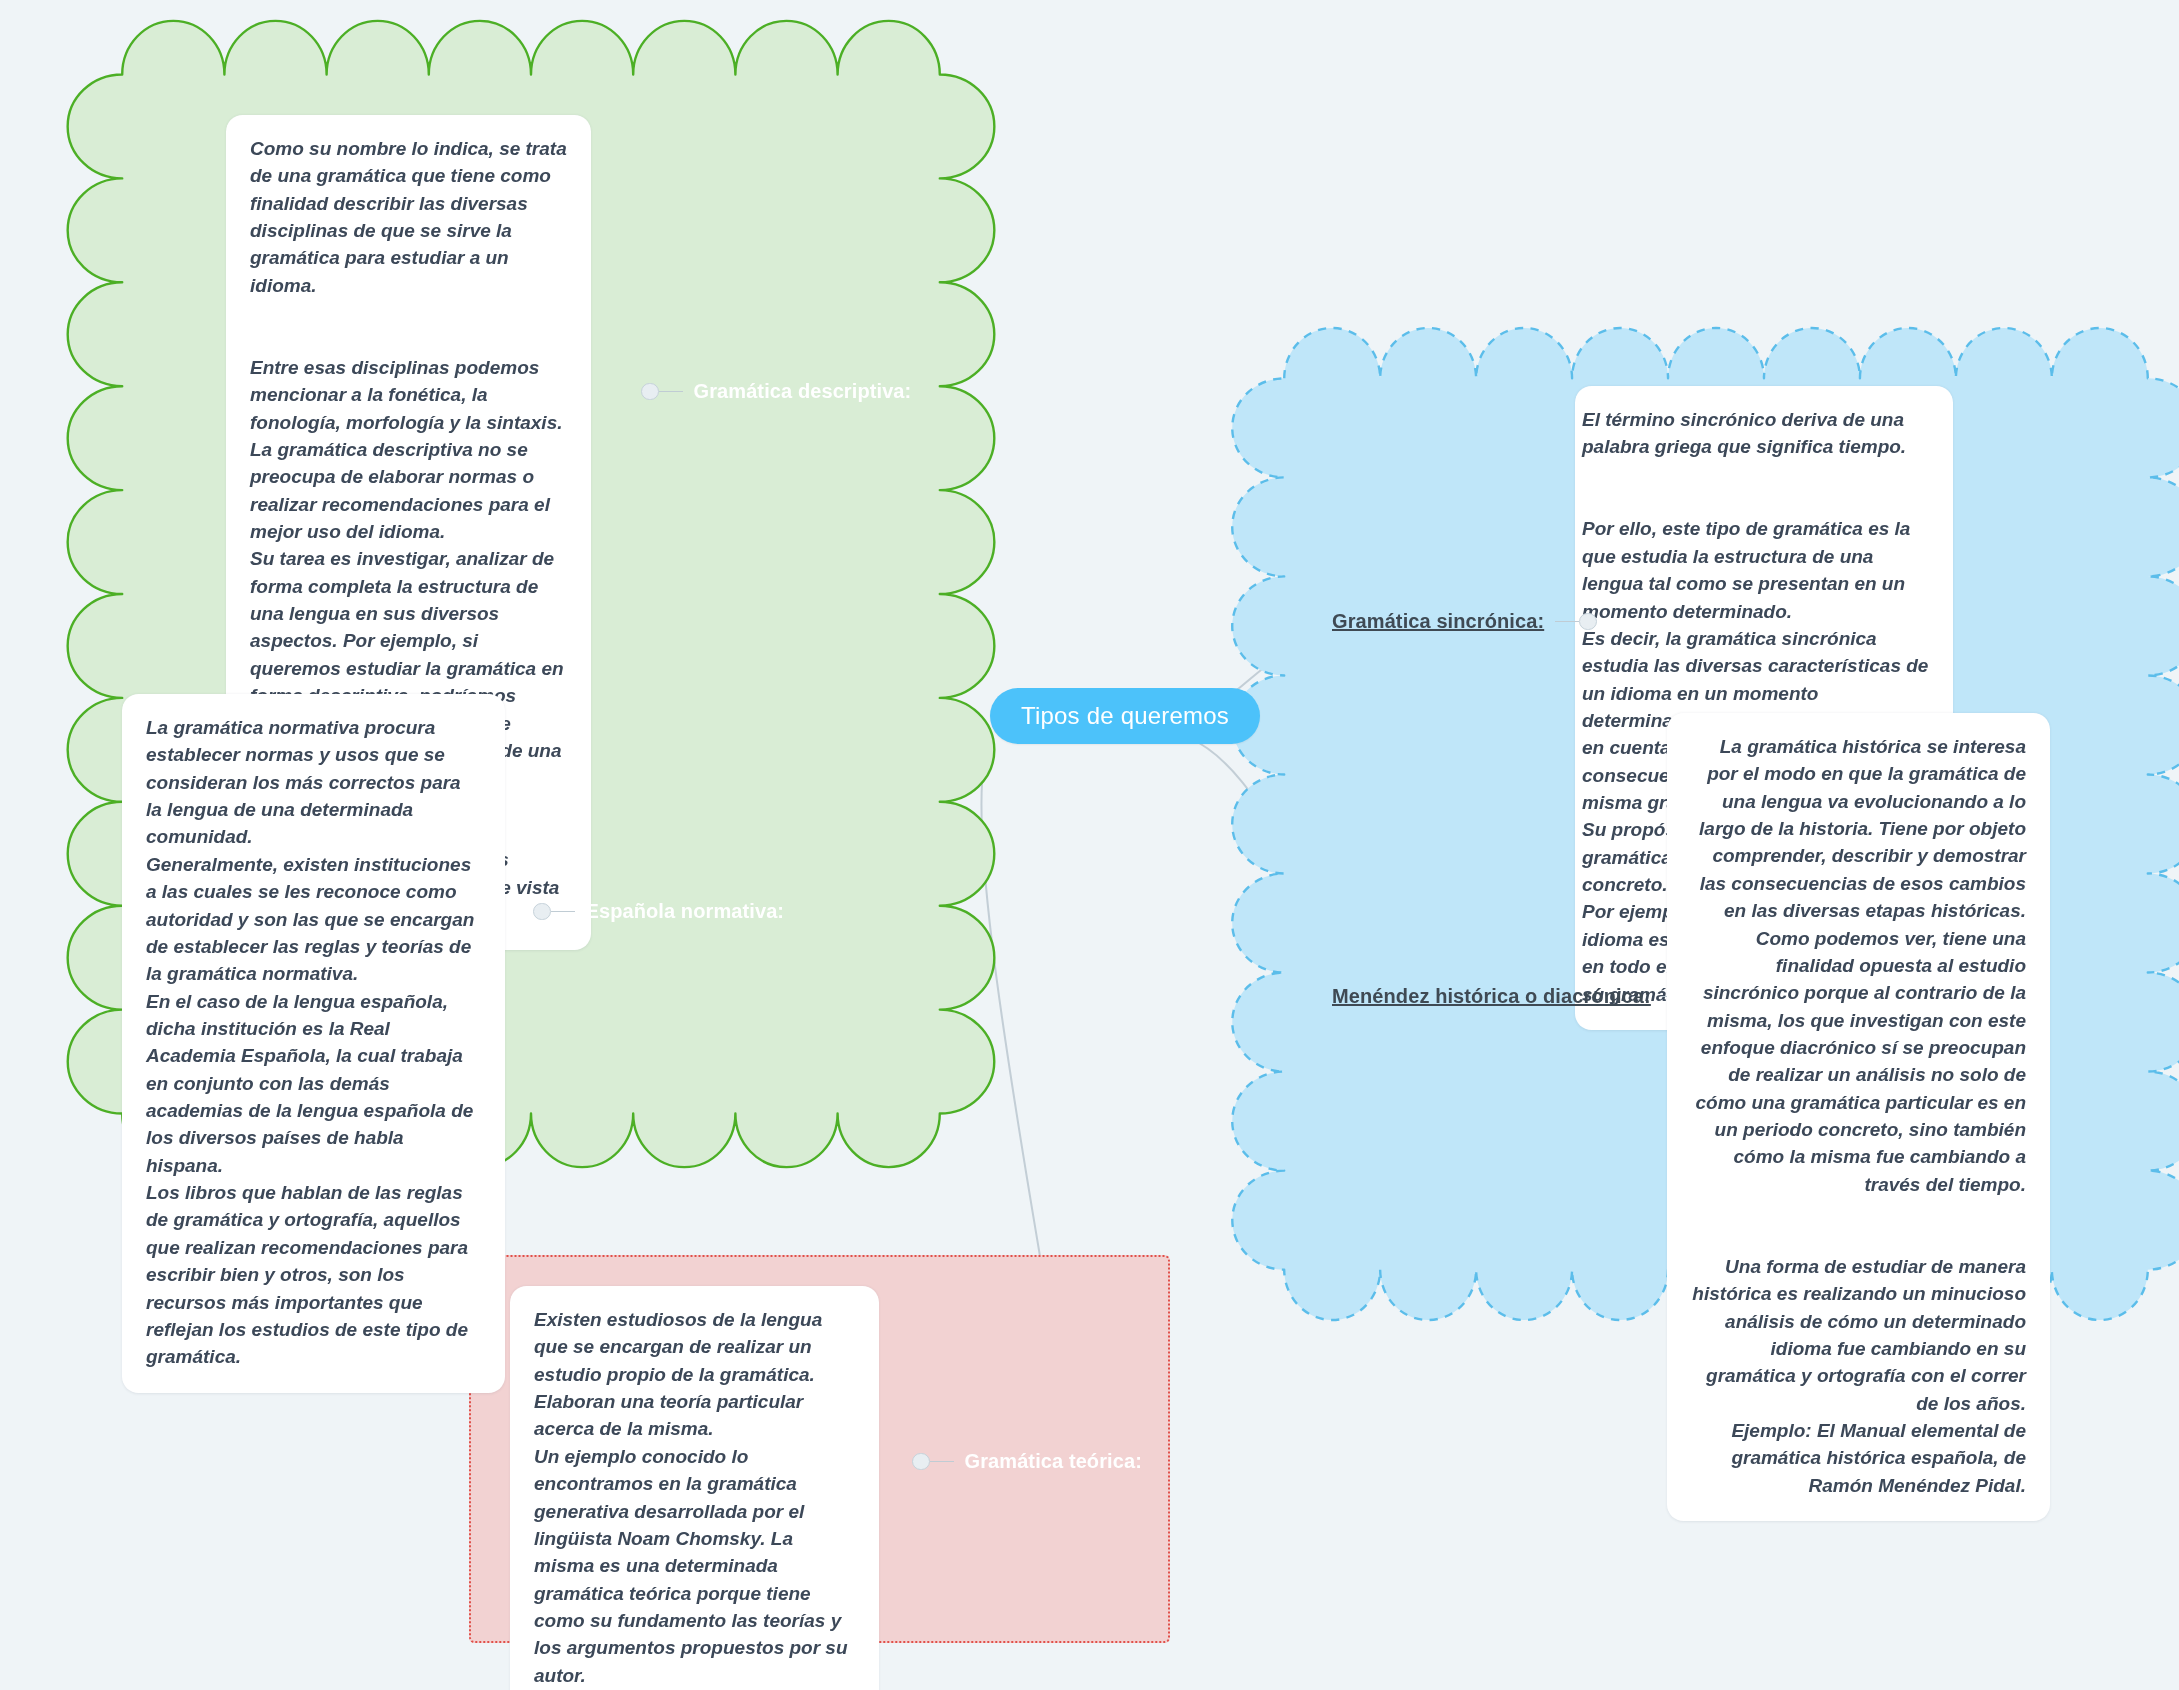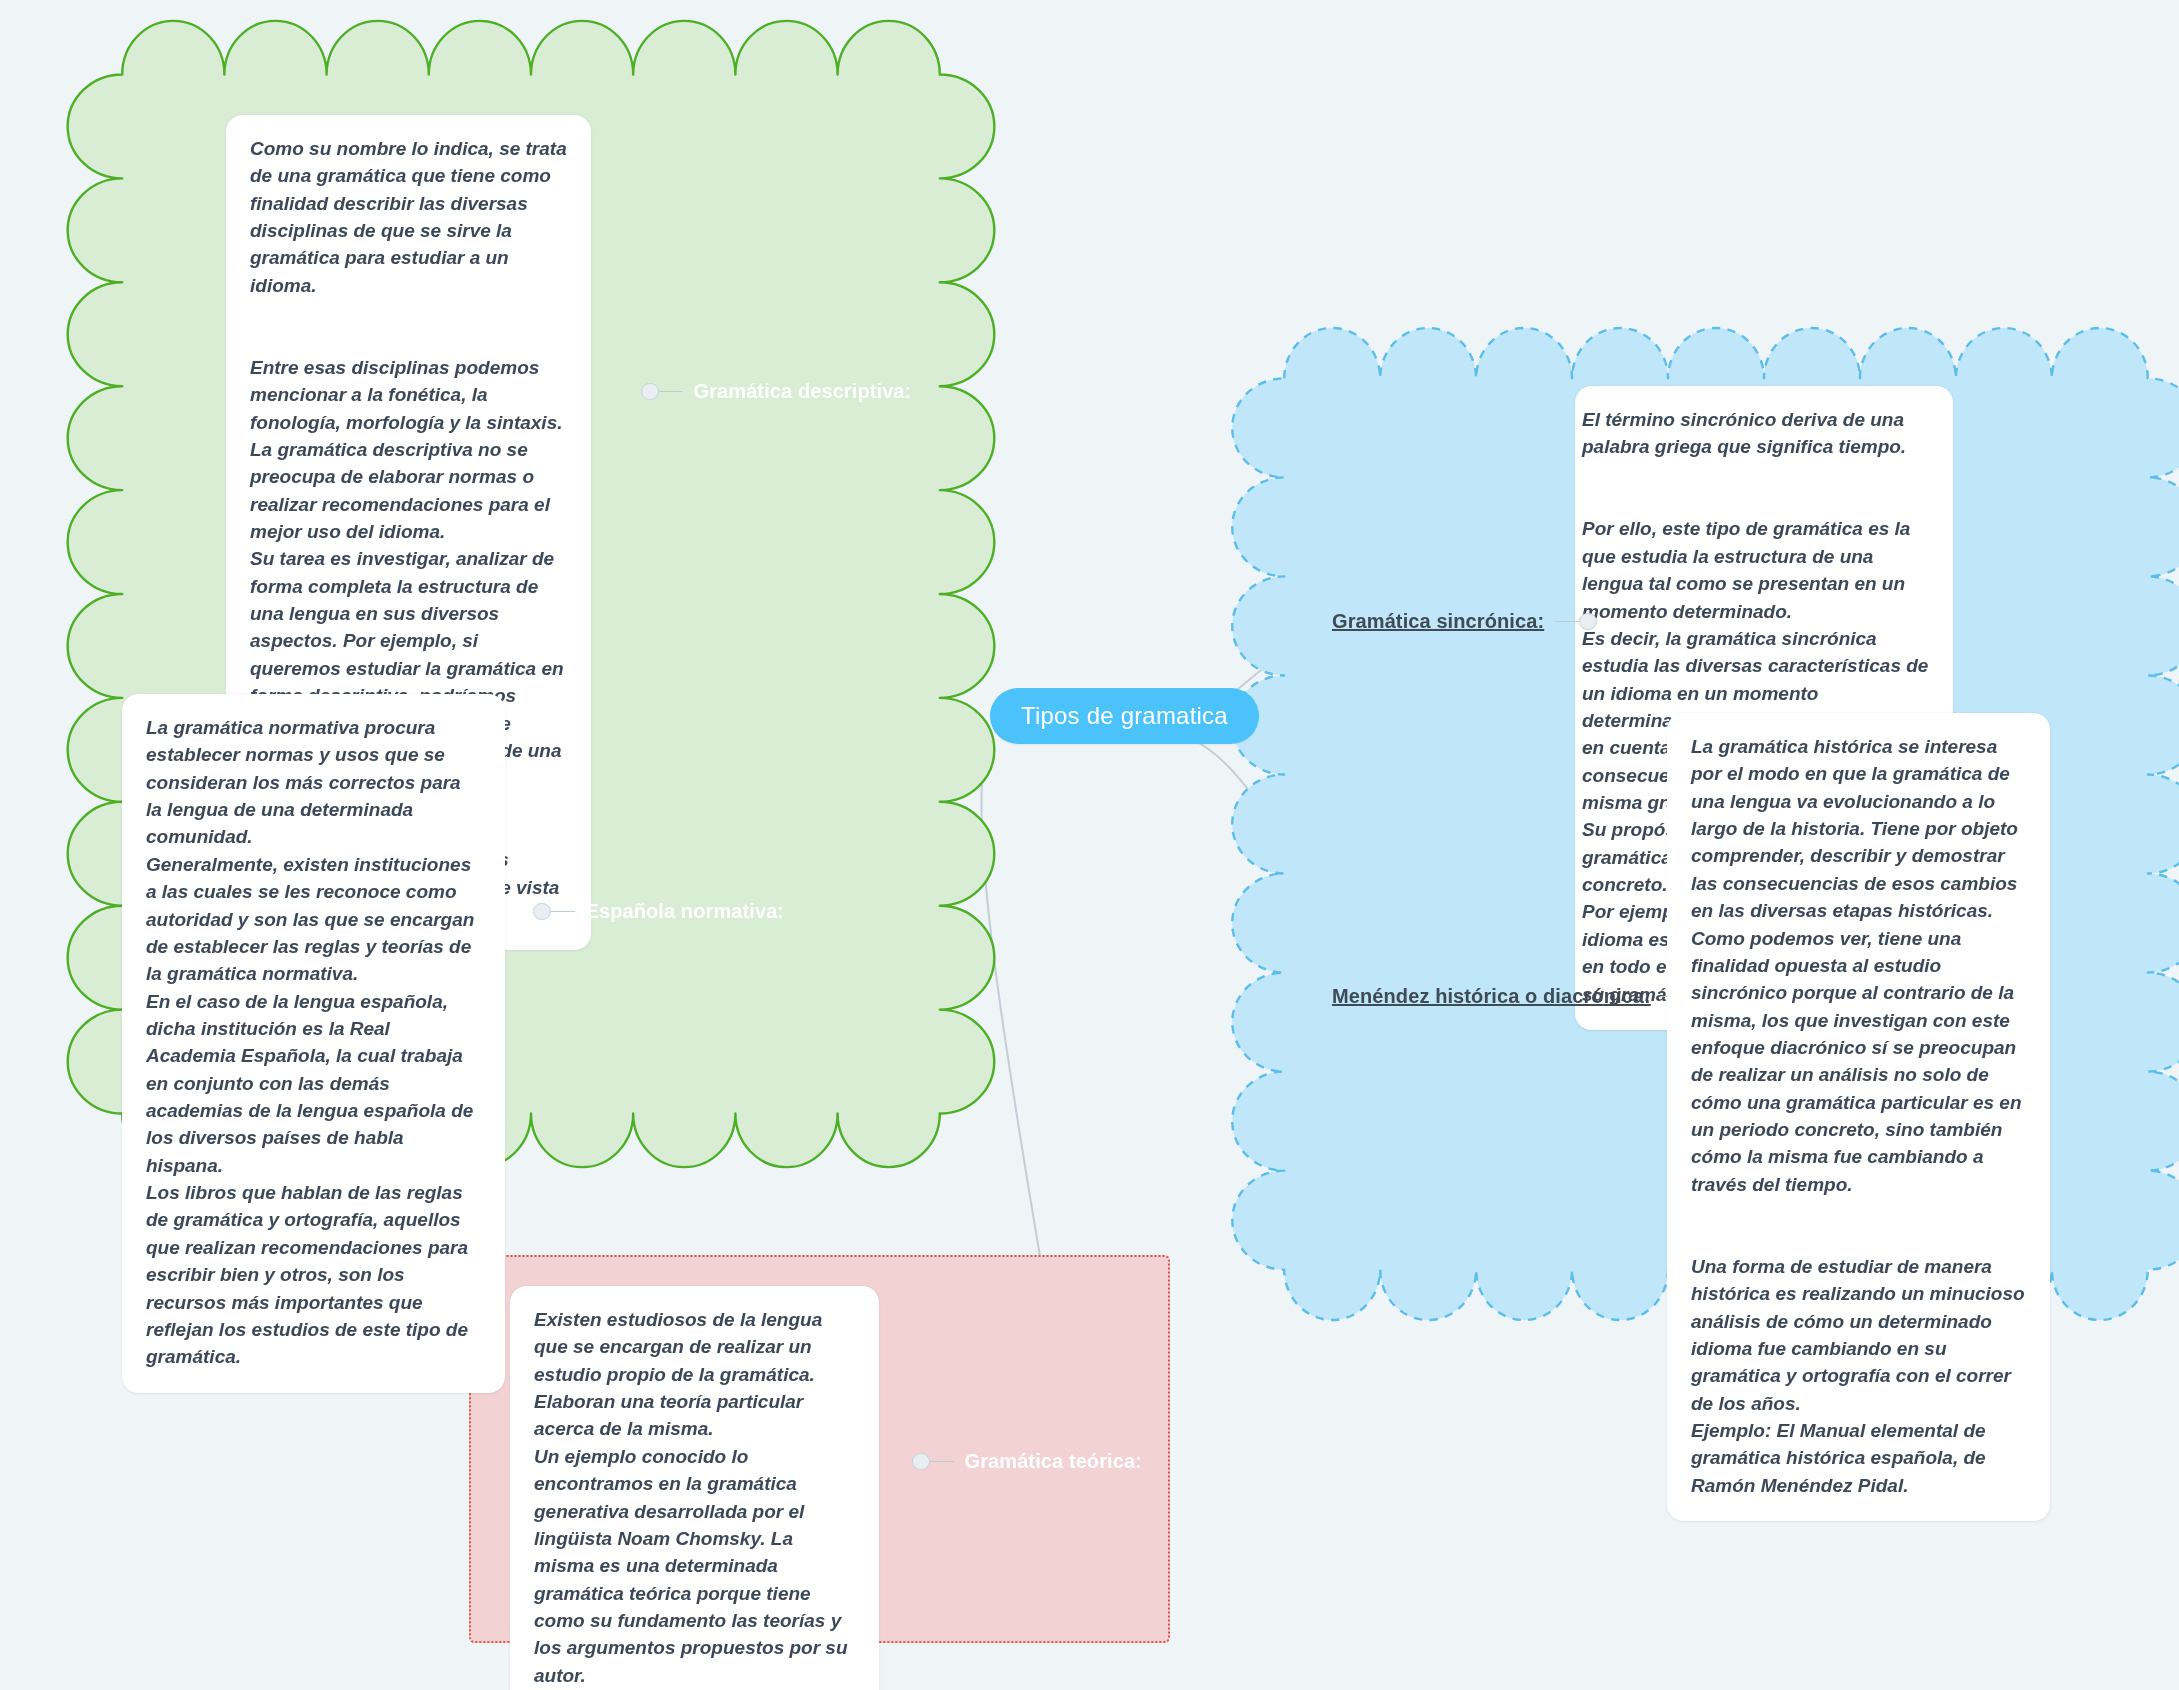--- a/index.html
+++ b/index.html
@@ -57,21 +57,21 @@
     font-weight:700;
     line-height:1.44;
     white-space:pre-line;
     box-shadow:0 0.9px 2.8px rgba(40,60,80,.09);
     z-index:5;
     font-style:italic;
   }
   #card-descriptiva{left:226px; top:115px;  width:365px;  z-index:5;}
   #card-normativa  {left:122px; top:694px;  width:383px;  z-index:5;}
   #card-sincronica {left:1575px;top:386px;  width:378px;  z-index:5;padding-left:7px;}
-  #card-historica  {left:1667px;top:713px;  width:383px;  z-index:7;}
+  #card-historica  {left:1667px;top:713px;  width:383px;  z-index:7;text-align:right;}
   #card-teorica    {left:510px; top:1286px; width:369px;  z-index:7;}
 
   
   #central{
     position:absolute;left:990px;top:688px;
     padding:14px 31px;
     background:#4cc2fa;
     border-radius:31px;
     color:#ffffff;
     font-size:24px;
@@ -174,16 +174,16 @@
 
 
 Una forma de estudiar de manera histórica es realizando un minucioso análisis de cómo un determinado idioma fue cambiando en su gramática y ortografía con el correr de los años.
 Ejemplo: El Manual elemental de gramática histórica española, de Ramón Menéndez Pidal.</div>
 
   <div class="card" id="card-teorica">Existen estudiosos de la lengua que se encargan de realizar un estudio propio de la gramática.
 Elaboran una teoría particular acerca de la misma.
 Un ejemplo conocido lo encontramos en la gramática generativa desarrollada por el lingüista Noam Chomsky. La misma es una determinada gramática teórica porque tiene como su fundamento las teorías y los argumentos propuestos por su autor.
 Otro ejemplo que podemos mencionar es la gramática funcional, formulada por el lingüista holandés Simon Dik.</div>
 
-  <div id="central" style="background: rgb(76, 194, 250); color: rgb(255, 255, 255);">Tipos de gramatica</div>
+  <div id="central" style="background: rgb(76, 194, 250); color: rgb(255, 255, 255);">Tipos de queremos</div>
 
 </div>
 
 
 </body></html>

